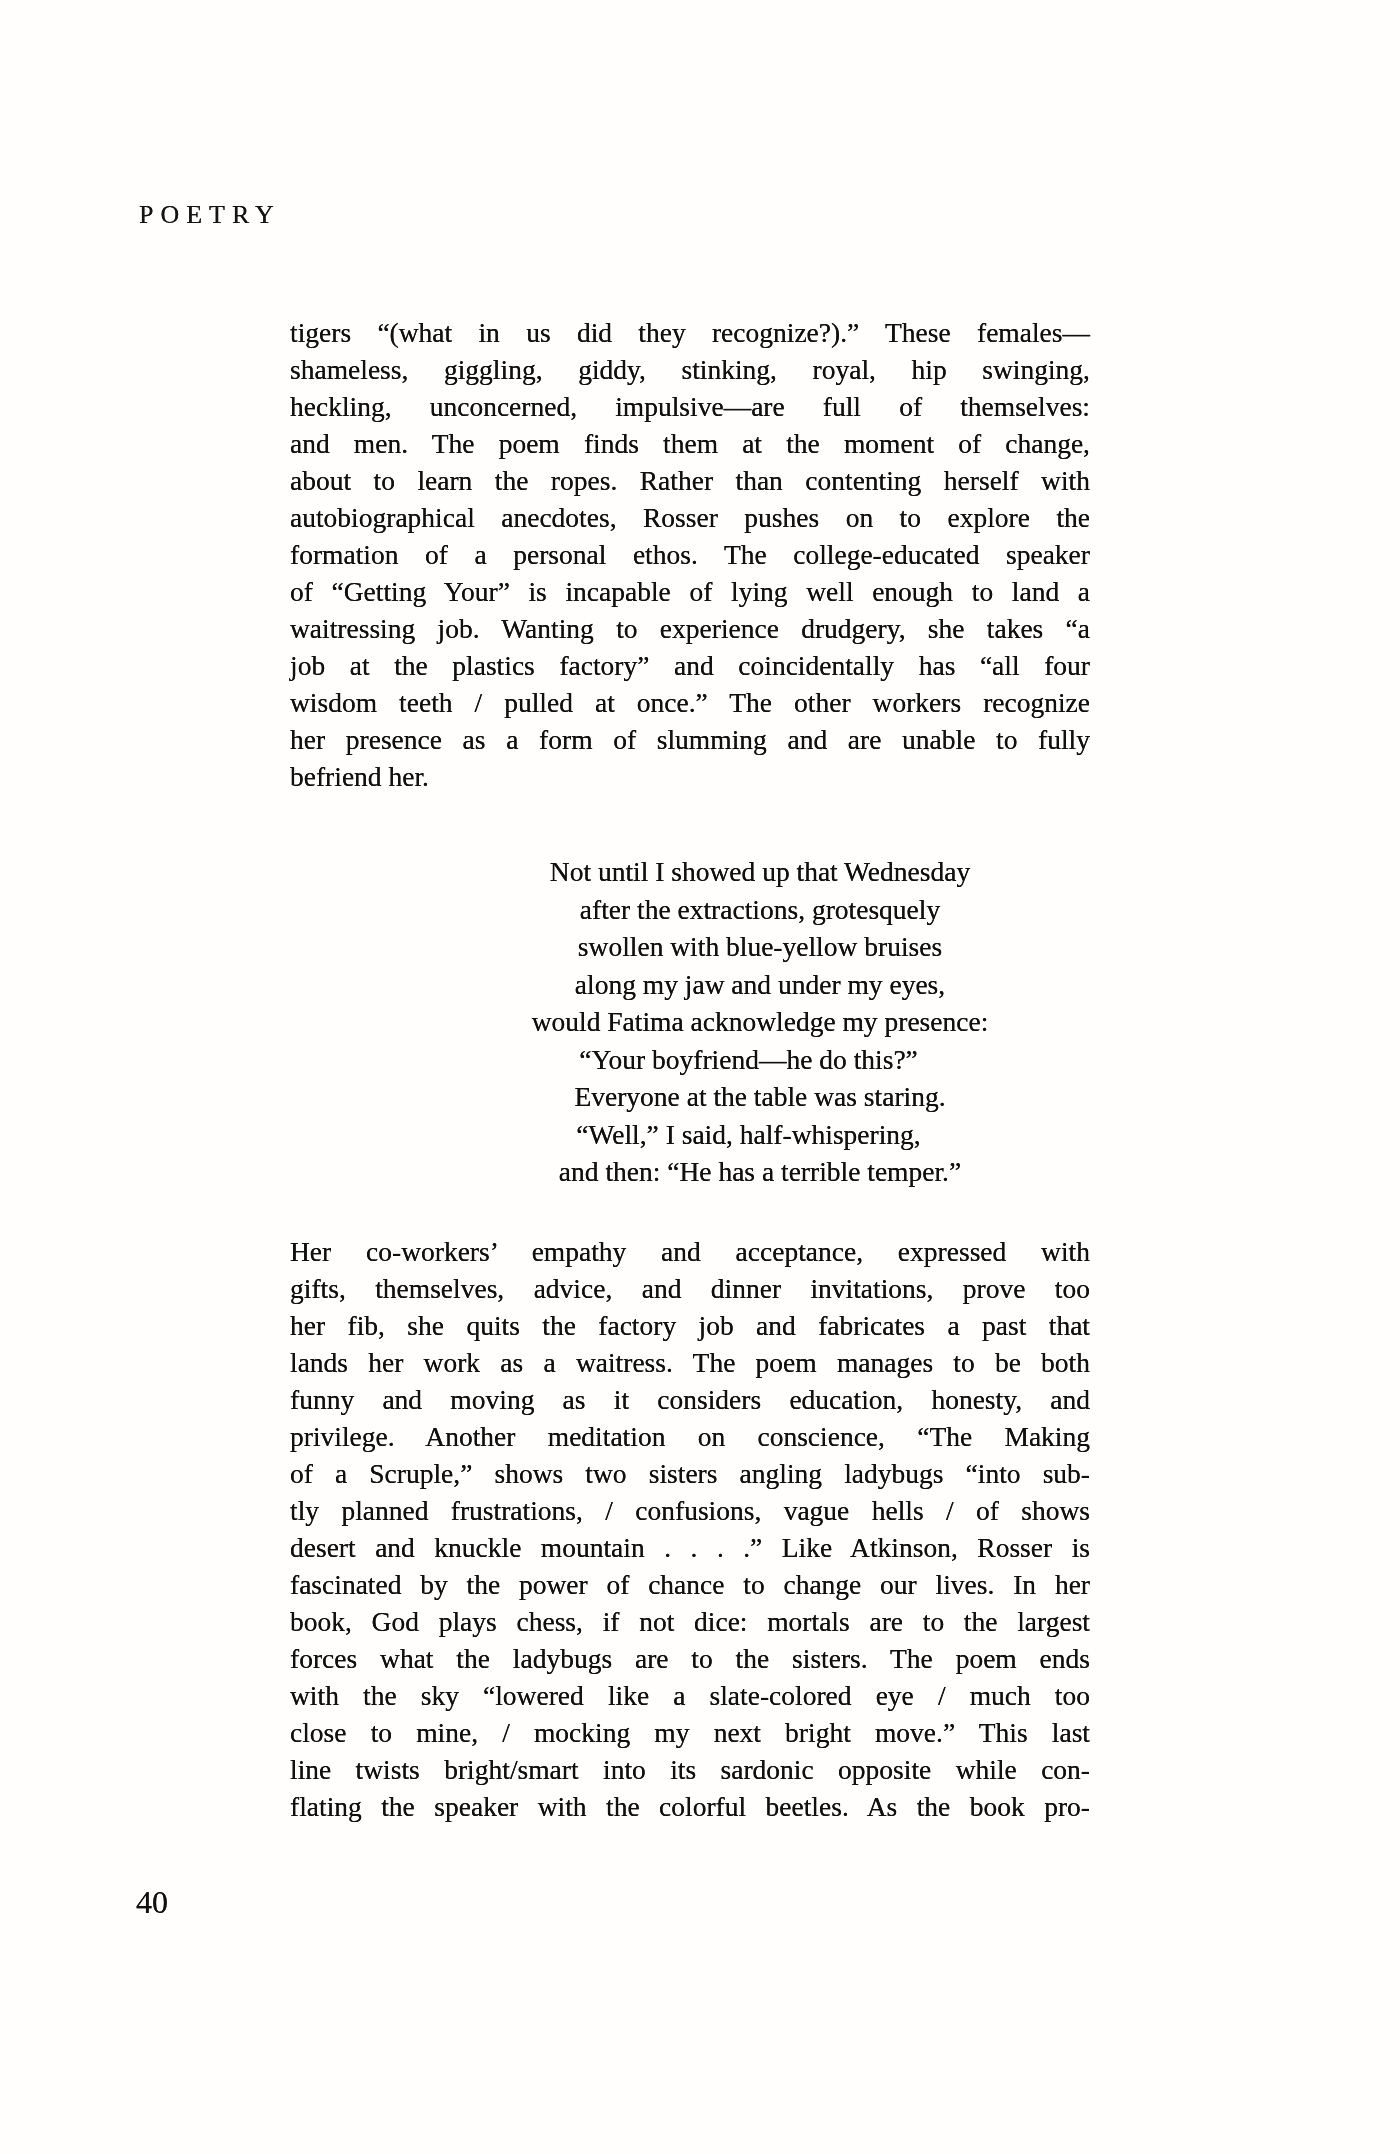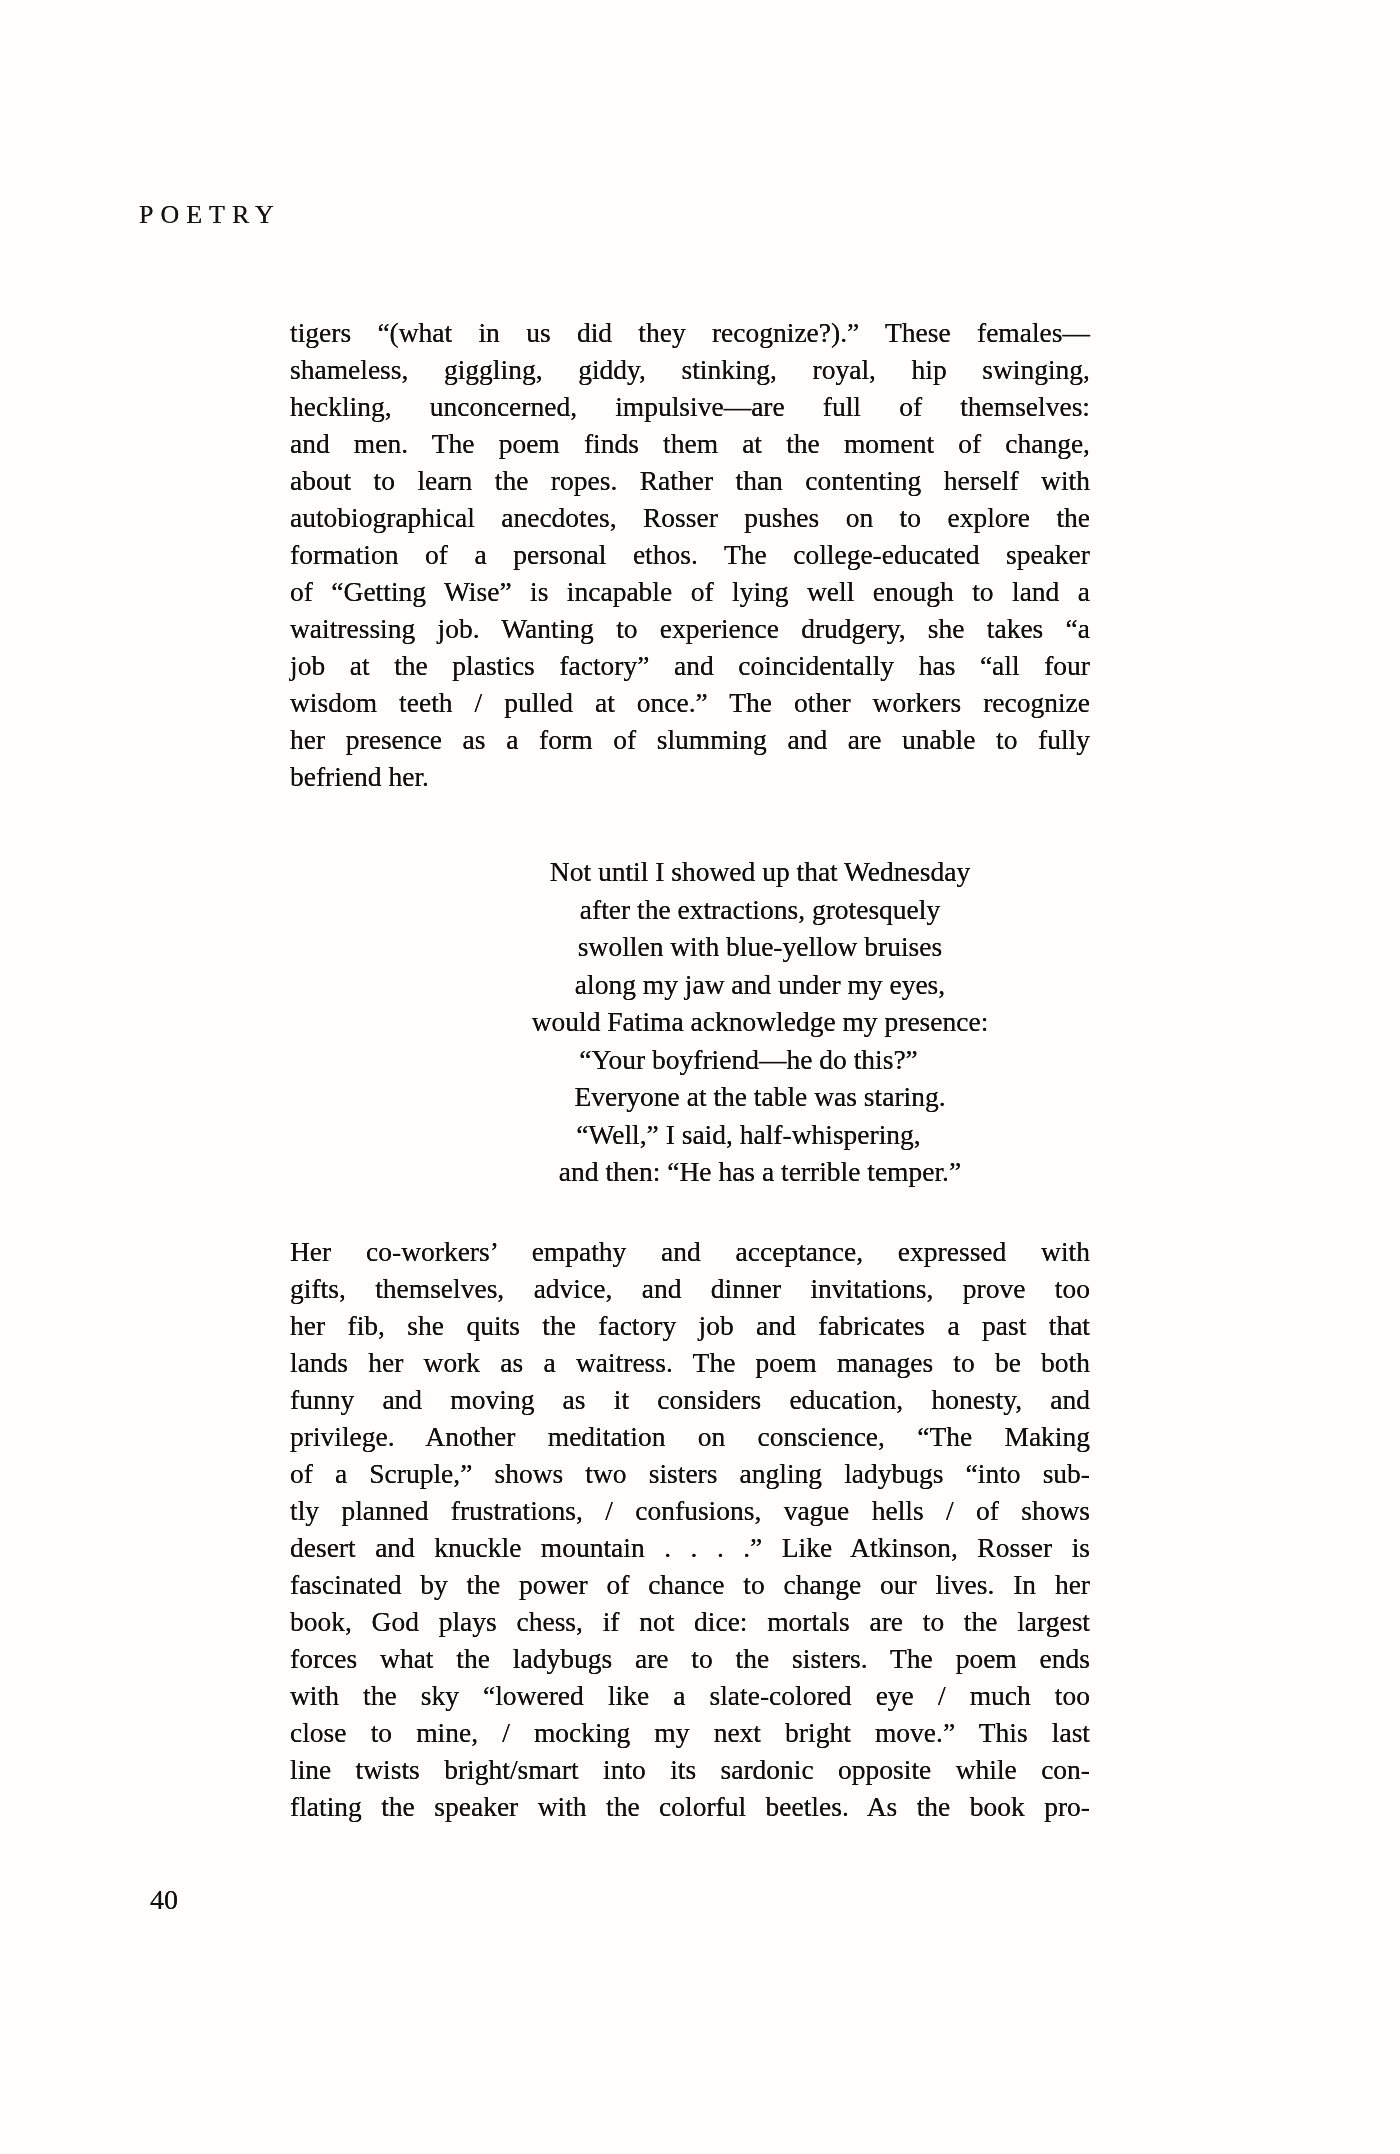--- a/index.html
+++ b/index.html
@@ -49,44 +49,44 @@
   .pline {
     font-size: 27.5px;
     line-height: 37.5px;
     text-align: center;
     text-shadow: 0 0 0.6px rgba(0,0,0,0.9);
   }
   .pline.hang { text-indent: -23px; }
   .para2 { margin-top: 42px; }
   .page-number {
     position: absolute;
-    left: 150px;
+    left: 136px;
     top: 1884px;
-    font-size: 28px;
+    font-size: 32px;
     text-shadow: 0 0 0.6px rgba(0,0,0,0.9);
   }
 </style>
 </head>
 <body>
 
 <div class="page">
 
   <div class="running-head">POETRY</div>
 
   <div class="text-col">
 
     <div class="para">
       <div class="jline">tigers “(what in us did they recognize?).” These females—</div>
       <div class="jline">shameless, giggling, giddy, stinking, royal, hip swinging,</div>
       <div class="jline">heckling, unconcerned, impulsive—are full of themselves:</div>
       <div class="jline">and men. The poem finds them at the moment of change,</div>
       <div class="jline">about to learn the ropes. Rather than contenting herself with</div>
       <div class="jline">autobiographical anecdotes, Rosser pushes on to explore the</div>
       <div class="jline">formation of a personal ethos. The college-educated speaker</div>
-      <div class="jline">of “Getting Wise” is incapable of lying well enough to land a</div>
+      <div class="jline">of “Getting Your” is incapable of lying well enough to land a</div>
       <div class="jline">waitressing job. Wanting to experience drudgery, she takes “a</div>
       <div class="jline">job at the plastics factory” and coincidentally has “all four</div>
       <div class="jline">wisdom teeth / pulled at once.” The other workers recognize</div>
       <div class="jline">her presence as a form of slumming and are unable to fully</div>
       <div class="jline plain">befriend her.</div>
     </div>
 
     <blockquote class="poem">
       <div class="pline">Not until I showed up that Wednesday</div>
       <div class="pline">after the extractions, grotesquely</div>

